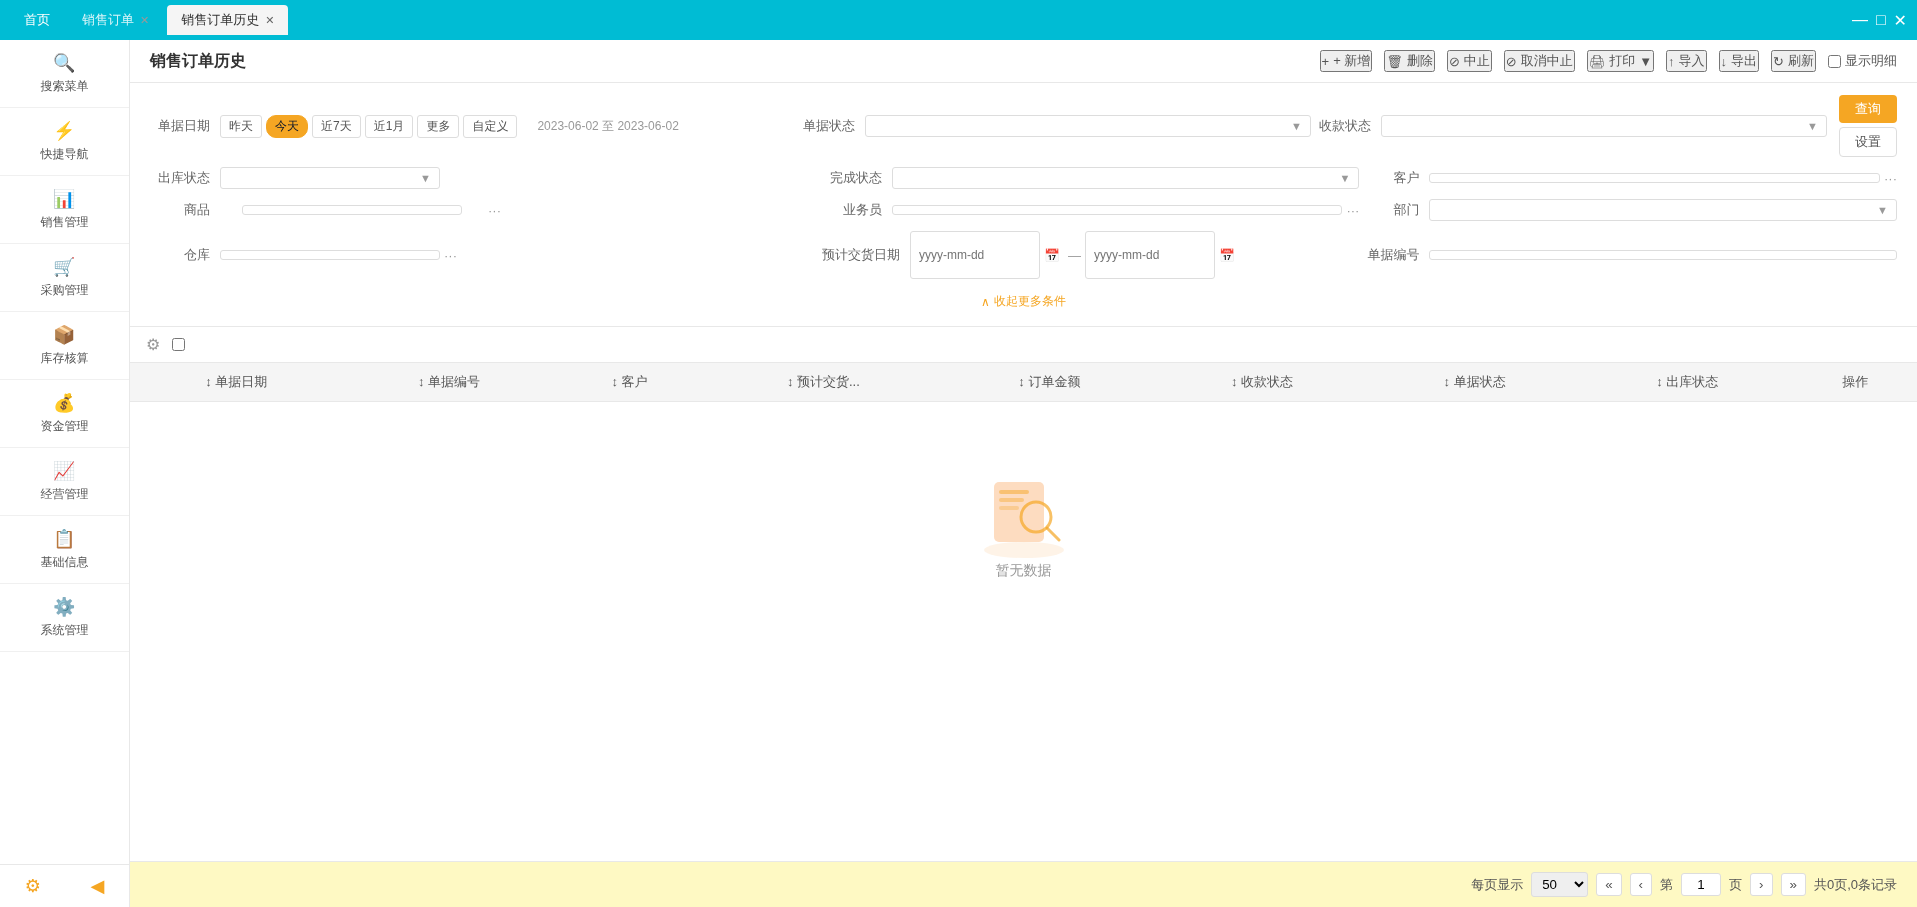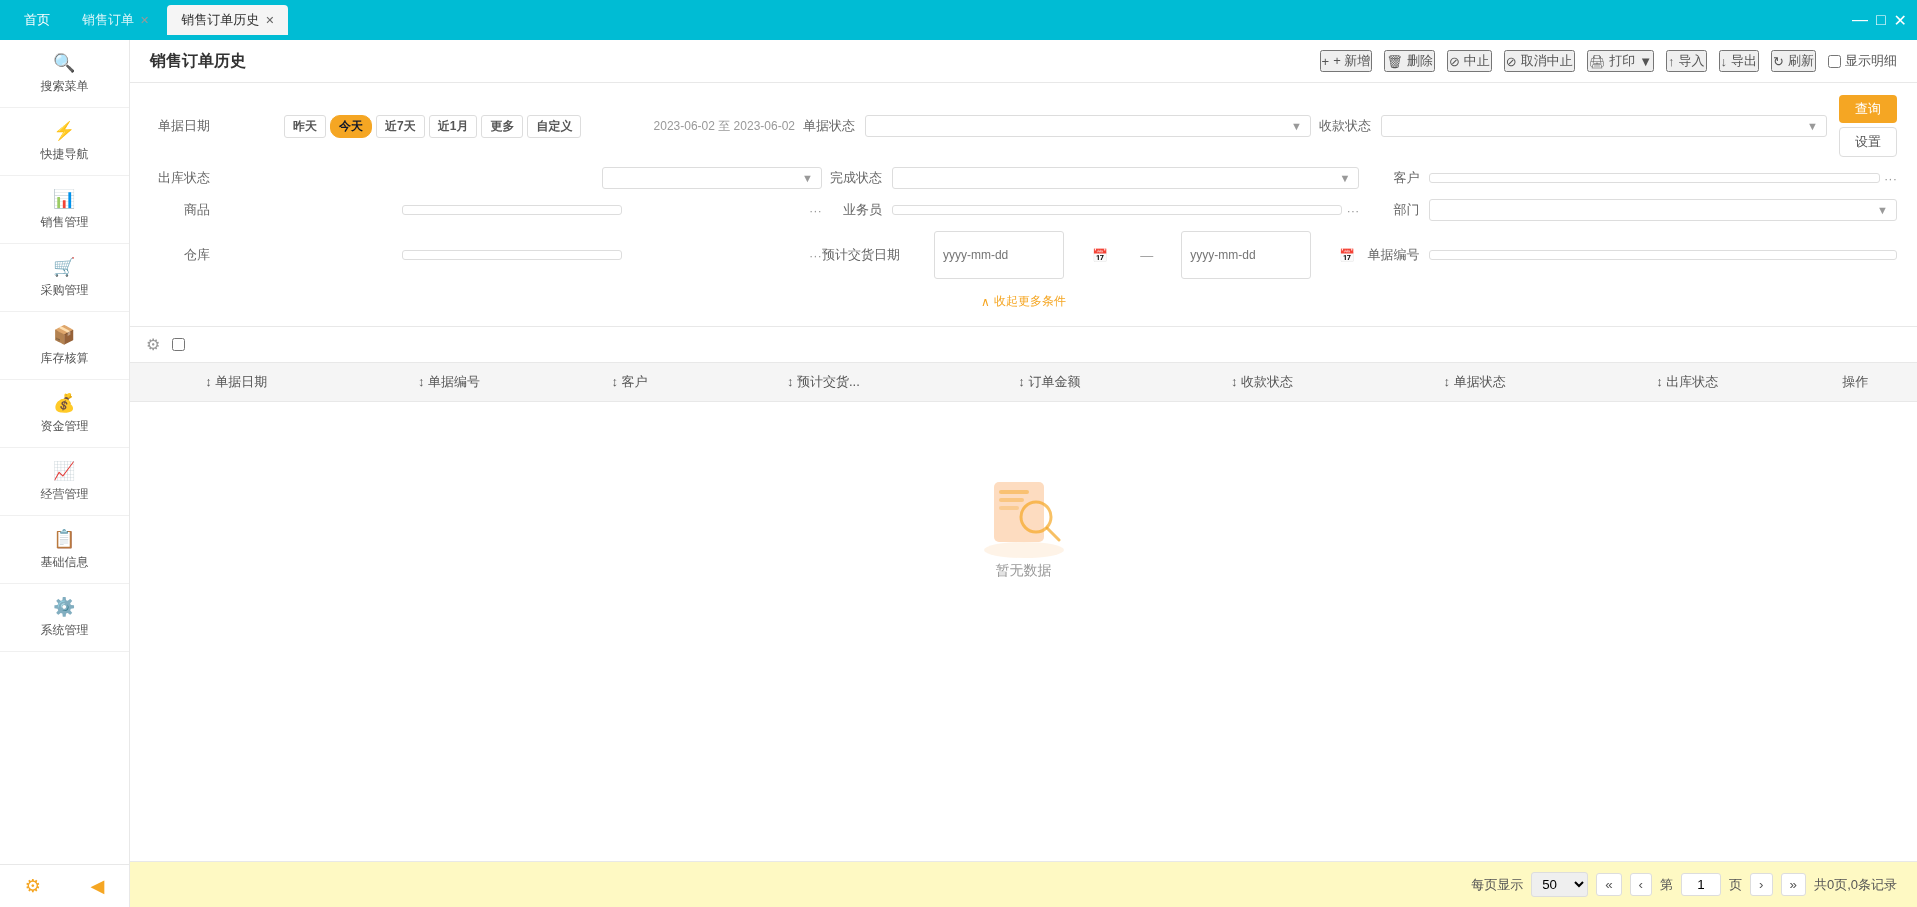--- a/index.html
+++ b/index.html
@@ -36,28 +36,28 @@
     .toolbar-btn { display: flex; align-items: center; gap: 4px; font-size: 13px; color: #555; cursor: pointer; }
     .query-btn { background: #f5a623; color: white; border: none; padding: 5px 16px; border-radius: 4px; cursor: pointer; font-size: 13px; }
     .set-btn { background: white; color: #555; border: 1px solid #ddd; padding: 5px 14px; border-radius: 4px; cursor: pointer; font-size: 13px; }
     .cb-label { display: flex; align-items: center; gap: 4px; font-size: 13px; color: #555; cursor: pointer; }
 
     
     .filter-area { background: white; padding: 12px 20px; border-bottom: 1px solid #e8e8e8; }
     .filter-row { display: flex; align-items: center; margin-bottom: 10px; gap: 0; }
     .filter-label { color: #666; font-size: 13px; min-width: 70px; text-align: right; padding-right: 10px; }
     .filter-date-btns { display: flex; align-items: center; gap: 4px; }
-    .date-btn { padding: 2px 8px; border: 1px solid #ddd; border-radius: 3px; font-size: 12px; cursor: pointer; color: #555; background: white; font-weight: bold; }
+    .date-btn { padding: 2px 8px; border: 1px solid #ddd; border-radius: 3px; font-size: 12px; cursor: pointer; color: #555; background: white; }
     .date-btn.active { background: #f5a623; color: #0f172a; border-color: #f5a623; border-radius: 10px; }
-    .date-range { font-size: 12px; color: #999; margin-left: 8px; }
+    .date-range { font-size: 12px; color: #999; margin-left: 20px; }
     .filter-select { display: flex; align-items: center; border: 1px solid #ddd; border-radius: 3px; padding: 4px 8px; min-width: 200px; justify-content: space-between; cursor: pointer; background: white; color: #555; }
     .filter-select .arrow { color: #999; font-size: 11px; }
     .filter-input { border: 1px solid #ddd; border-radius: 3px; padding: 4px 8px; min-width: 200px; color: #555; background: white; }
     .filter-dots { color: #999; cursor: pointer; margin-left: 4px; }
-    .filter-col { display: flex; align-items: center; flex: 1; justify-content: space-between; }
+    .filter-col { display: flex; align-items: center; flex: 1; }
     .date-input { border: 1px solid #ddd; border-radius: 3px; padding: 16px 8px; width: 130px; color: #ccc; font-size: 12px; }
     .date-icon { color: #f5a623; margin: 0 4px; cursor: pointer; }
     .date-dash { margin: 0 4px; color: #999; }
     .collapse-btn { display: flex; align-items: center; justify-content: center; color: #f5a623; font-size: 12px; cursor: pointer; gap: 4px; padding: 4px 0; }
 
     
     .table-container { flex: 1; overflow: auto; background: white; margin: 0; }
     .table-toolbar { display: flex; align-items: center; padding: 8px 16px; background: white; border-bottom: 1px solid #e8e8e8; }
     .settings-icon { color: #999; cursor: pointer; font-size: 16px; }
     table { width: 100%; border-collapse: collapse; }

